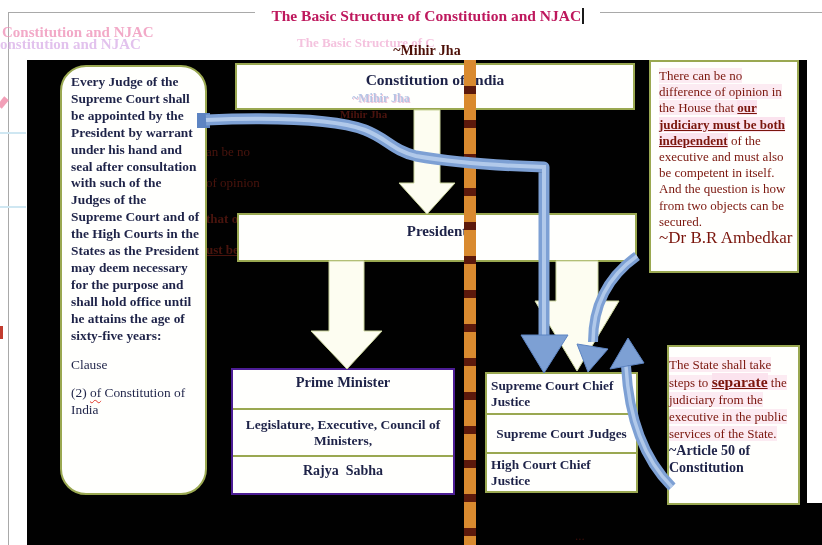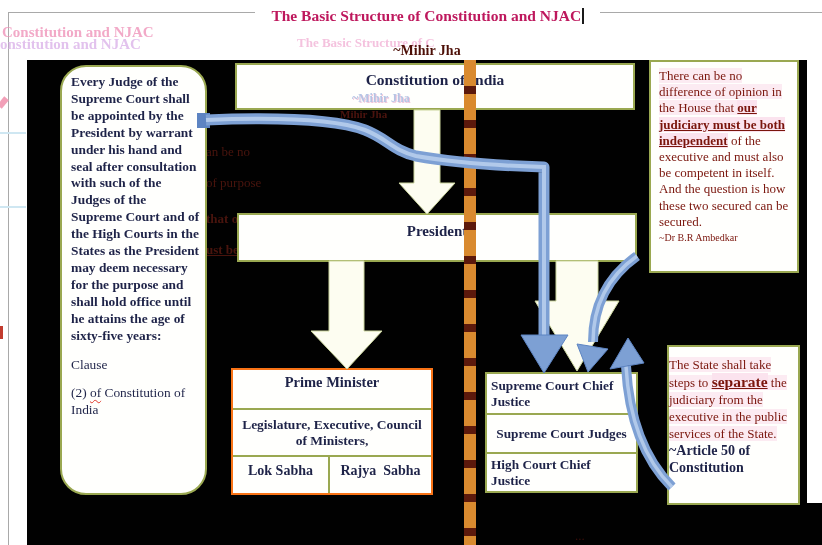--- a/index.html
+++ b/index.html
@@ -52,40 +52,40 @@
   .leftbox .b{font-weight:bold;margin:0;}
   .leftbox .r{margin:12px 0 0 0;font-weight:normal;}
   .wavy{text-decoration:underline;text-decoration-style:wavy;text-decoration-color:#e0392b;
         text-decoration-thickness:1px;text-underline-offset:2px;}
 
   .cbox{left:235px;top:63px;width:400px;height:47px;text-align:center;
         font-size:15.5px;padding-top:6px;}
   .pbox{left:237px;top:213px;width:400px;height:49px;text-align:center;
         font-size:15px;padding-top:8px;}
 
-  .pmtable{position:absolute;left:231px;top:368px;width:202px;border:2px solid #f97316;
+  .pmtable{position:absolute;left:231px;top:368px;width:224px;border:2px solid #4c1d95;
            box-sizing:border-box;background:#fffffd;color:#1e2348;font-weight:bold;text-align:center;}
   .pm-r1{height:38px;font-size:14.5px;padding-top:4px;box-sizing:border-box;}
   .pm-r2{height:47px;font-size:13.5px;border-top:2px solid #9aa851;box-sizing:border-box;
          display:flex;align-items:center;justify-content:center;padding:0 4px;line-height:15.5px;}
   .pm-r3{display:flex;border-top:2px solid #9aa851;height:38px;box-sizing:border-box;}
   .pm-c1{width:97px;border-right:2px solid #9aa851;font-size:14px;padding-top:6px;box-sizing:border-box;}
   .pm-c2{flex:1;font-size:14px;padding-top:6px;white-space:pre;}
 
   .jstack{position:absolute;left:485px;top:372px;width:153px;border:2px solid #9aa851;
           box-sizing:border-box;background:#fffffd;color:#1e2348;font-weight:bold;text-align:left;}
   .jrow{height:39px;font-size:13.3px;line-height:15.6px;display:flex;align-items:center;
         justify-content:center;box-sizing:border-box;padding:0 4px;}
   .jrow + .jrow{border-top:2px solid #9aa851;}
 
   .ambox{left:649px;top:60px;width:150px;height:213px;padding:6px 4px 0 8px;
          font-size:13px;line-height:16.2px;color:#7a150c;}
   .hl{background:#fcebf2;box-decoration-break:clone;-webkit-box-decoration-break:clone;}
   .strongu{font-weight:bold;text-decoration:underline;color:#7a150c;background:#fbe3ee;}
-  .attr{margin-top:9px;font-size:10px;color:#7a150c;}
+  .attr{margin-top:9px;font-size:17px;color:#7a150c;}
   .ambox p, .a50box p{margin:0;}
 
   .a50box{left:667px;top:345px;width:133px;height:160px;padding:9px 4px 0 0;
           font-size:13px;line-height:17px;color:#7a150c;}
   .big{font-size:15.5px;}
   .navyattr{color:#1e2348;font-weight:bold;font-size:14px;background:none;}
 
   .divider{position:absolute;left:464px;top:60px;width:12px;height:485px;
            background:repeating-linear-gradient(180deg,#d98a2f 0px,#d98a2f 26px,#5c190c 26px,#5c190c 34px);}
 
@@ -109,52 +109,51 @@
 
   <div class="canvas"></div>
   <div class="canvas2"></div>
 
   <div class="tb1"></div>
   <div class="tb2"></div>
   <div class="tp"></div>
   <div class="tr"></div>
 
   <div class="ghost gr g6">an be no</div>
-  <div class="ghost gr g7">of purpose</div>
+  <div class="ghost gr g7">of opinion</div>
   <div class="ghost gr g8">that our</div>
   <div class="ghost gr g9">ust be</div>
   <div class="ghost g10">...</div>
 
   <div class="box leftbox">
     <p class="b">Every Judge of the Supreme Court shall be appointed by the President by warrant under his hand and seal after consultation with such of the Judges of the Supreme Court and of the High Courts in the States as the President may deem necessary for the purpose and shall hold office until he attains the age of sixty-five years:</p>
     <p class="r">Clause</p>
     <p class="r"><span>(2) </span><span class="wavy">of</span><span> Constitution of India</span></p>
   </div>
 
   <div class="box cbox navyT"><span>Constitution of India</span></div>
 
   <div class="box pbox navyT"><span>President</span></div>
 
   <div class="pmtable">
     <div class="pm-r1">Prime Minister</div>
     <div class="pm-r2">Legislature, Executive, Council of Ministers,</div>
     <div class="pm-r3">
-      <div class="pm-c1">Lok Sabha</div>
       <div class="pm-c2">Rajya  Sabha</div>
     </div>
   </div>
 
   <div class="jstack">
     <div class="jrow">Supreme Court Chief Justice</div>
     <div class="jrow">Supreme Court Judges</div>
     <div class="jrow">High Court Chief Justice</div>
   </div>
 
   <div class="box ambox">
-    <p><span class="hl">There can be no difference of opinion in the House that </span><span class="strongu">our judiciary must be both independent</span><span> of the executive and must also be competent in itself. And the question is how these two secured can be secured.</span></p>
+    <p><span class="hl">There can be no difference of opinion in the House that </span><span class="strongu">our judiciary must be both independent</span><span> of the executive and must also be competent in itself. And the question is how from two objects can be secured.</span></p>
     <p class="attr">~Dr B.R Ambedkar</p>
   </div>
 
   <div class="box a50box">
     <p><span class="hl">The State shall take steps to </span><span class="strongu big">separate</span><span class="hl"> the judiciary from the executive in the public services of the State. </span><span class="navyattr">~Article 50 of Constitution</span></p>
   </div>
 
   <div class="ghost g4">~Mihir Jha</div>
   <div class="ghost g5">Mihir Jha</div>
 

